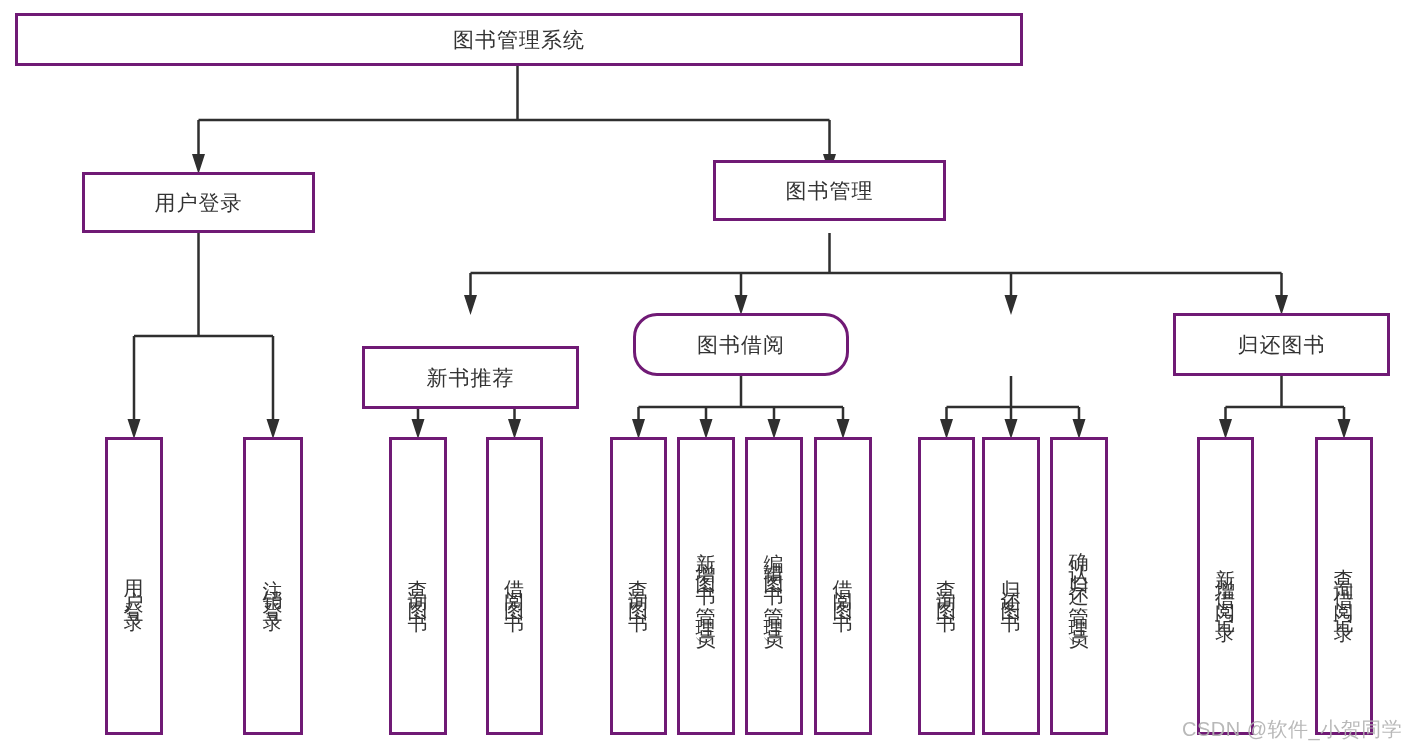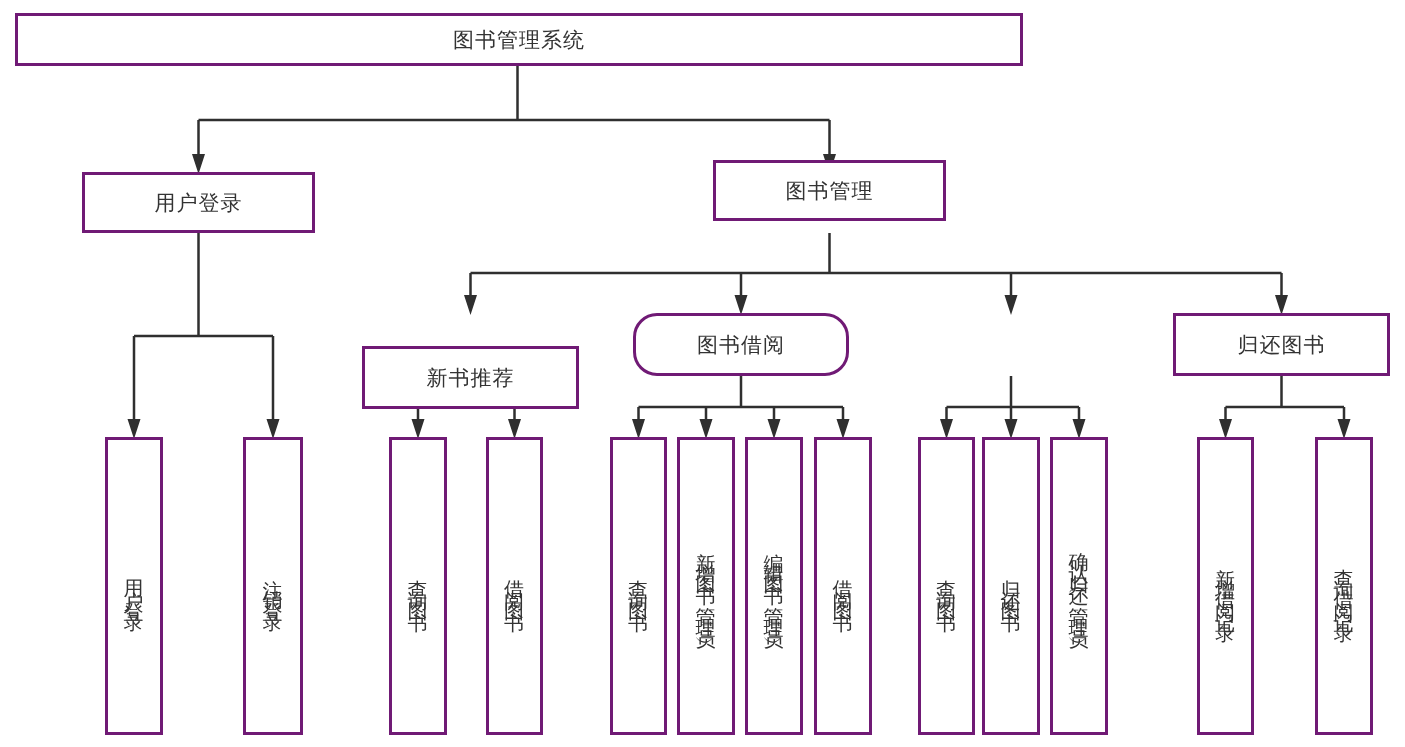--- a/index.html
+++ b/index.html
@@ -96,14 +96,15 @@
   <div class="node vnode" style="left:745px; top:437px; width:58px; height:298px;">编辑图书（管理员）</div>
   <div class="node vnode" style="left:814px; top:437px; width:58px; height:298px;">借阅图书</div>
 
   <div class="node vnode" style="left:918px; top:437px; width:57px; height:298px;">查询图书</div>
   <div class="node vnode" style="left:982px; top:437px; width:58px; height:298px;">归还图书</div>
   <div class="node vnode" style="left:1050px; top:437px; width:58px; height:298px;">确认归还（管理员）</div>
 
   <div class="node vnode" style="left:1197px; top:437px; width:57px; height:298px;">新增借阅记录</div>
   <div class="node vnode" style="left:1315px; top:437px; width:58px; height:298px;">查询借阅记录</div>
 
+  <div class="watermark">CSDN @软件_小贺同学</div>
 
 </div>
 
 </body></html>

